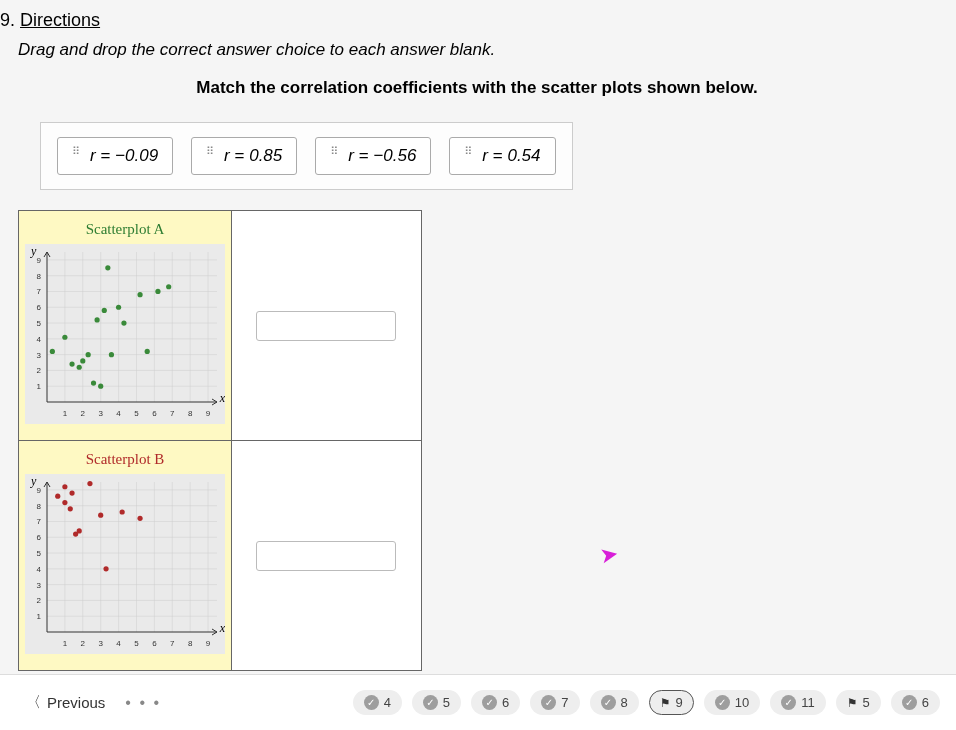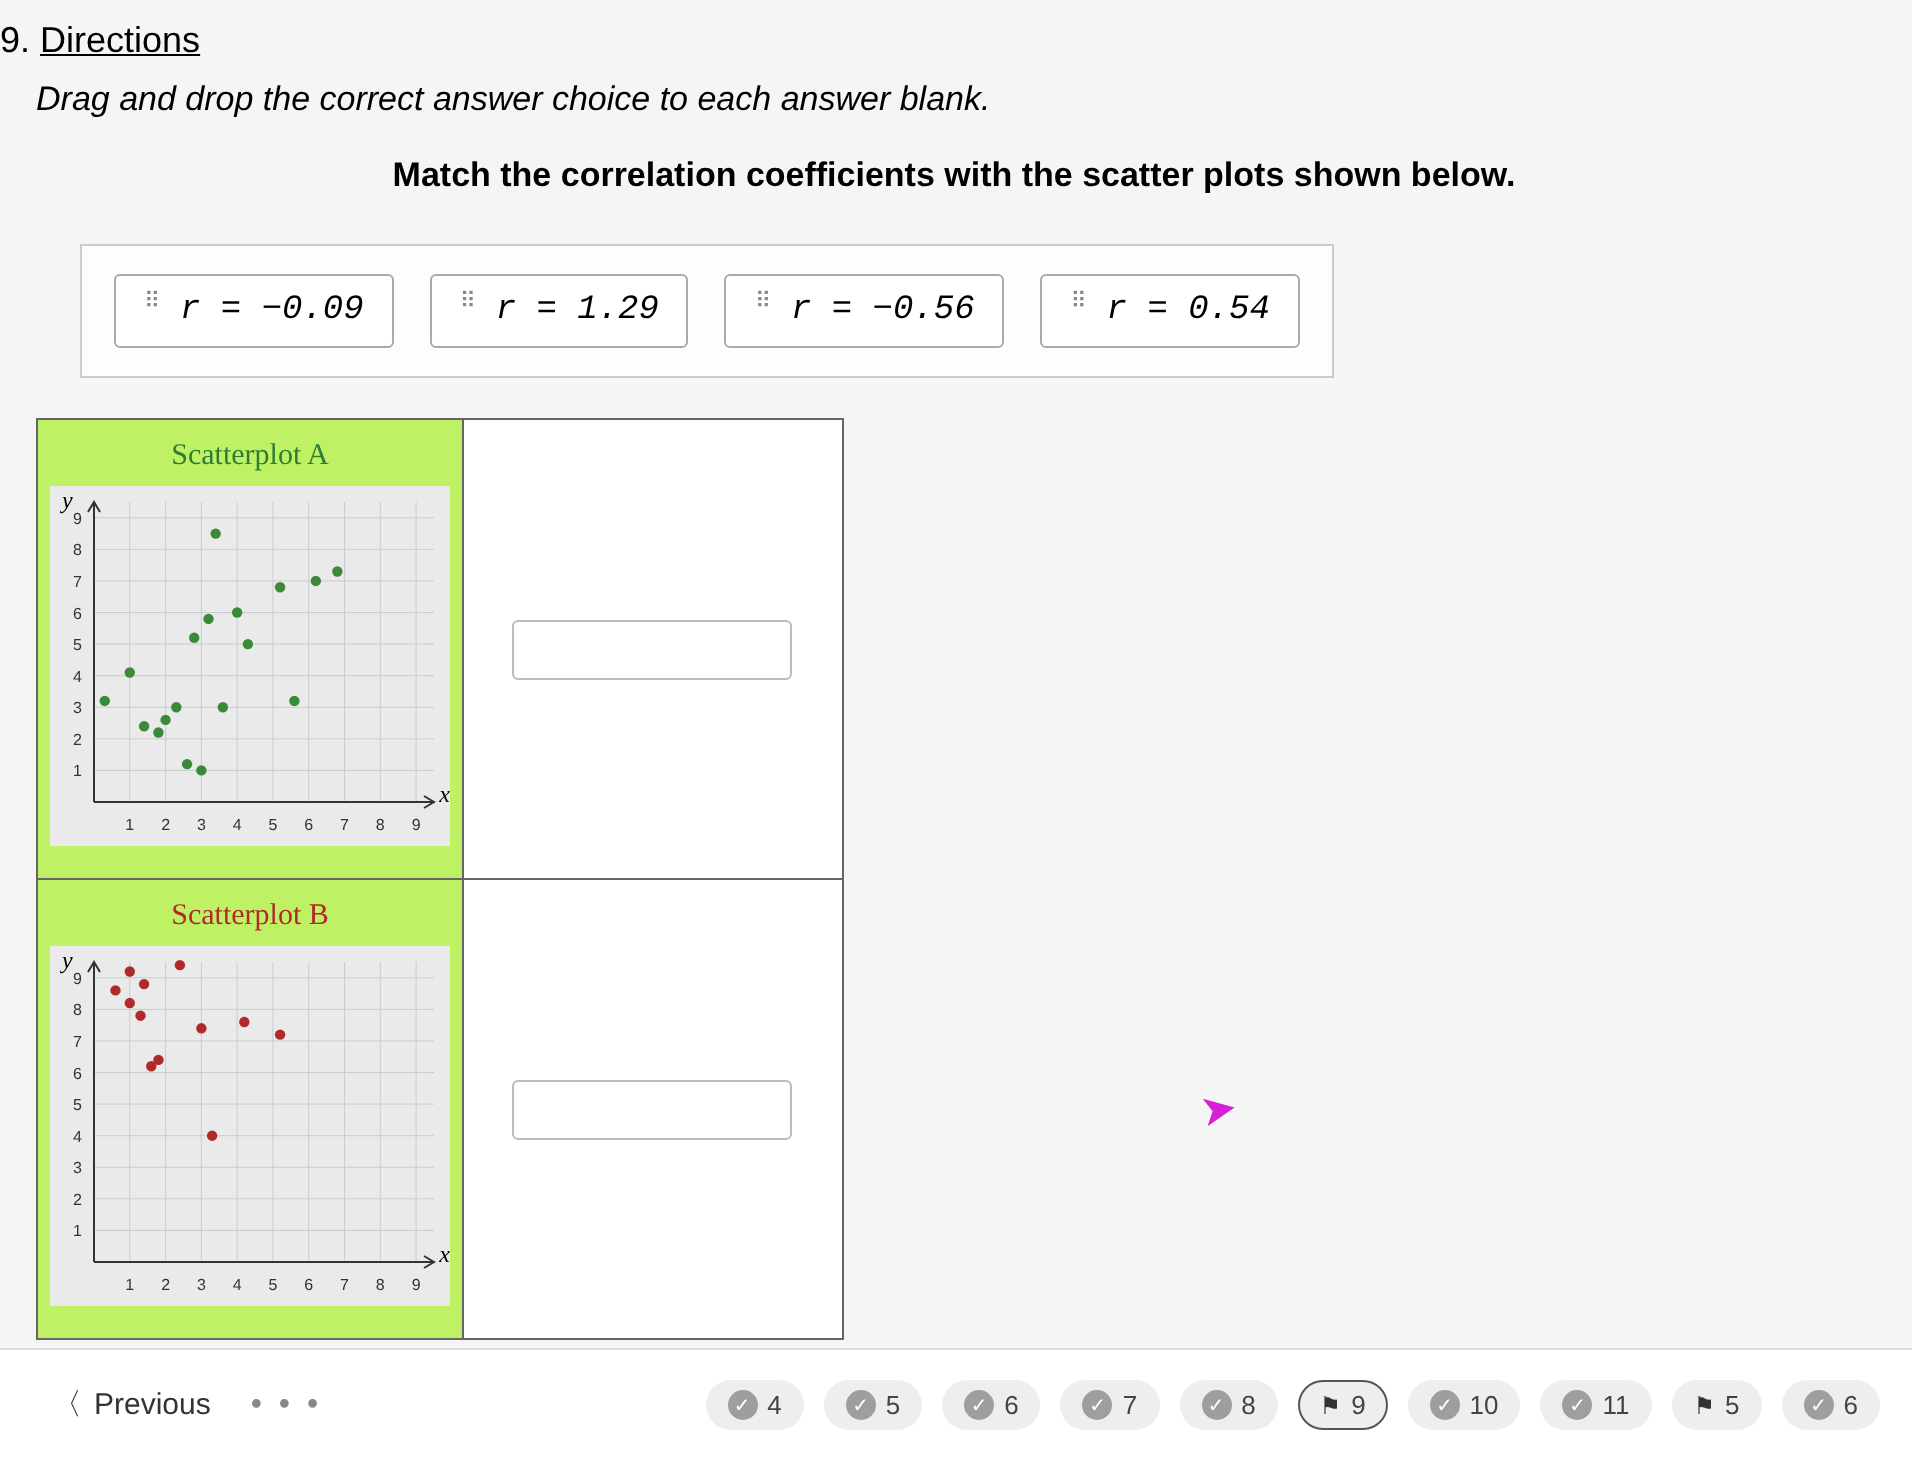--- a/index.html
+++ b/index.html
@@ -53,37 +53,37 @@
     font-size: 17px;
   }
   .drag-handle {
     display: inline-block;
     width: 10px; height: 14px;
     color: #888;
     font-size: 11px;
     line-height: 5px;
     letter-spacing: 1px;
   }
-  .math { font-family: Liberation Mono, monospace; font-style: italic; }
+  .math { font-family: Liberation Sans, sans-serif; font-style: italic; }
   .math .eq { font-style: normal; }
 
   .grid-area {
     display: flex;
     margin-left: 18px;
   }
   .plots-table {
     border: 1px solid #666;
     border-collapse: collapse;
   }
   .plots-table td {
     border: 1px solid #666;
     vertical-align: top;
     padding: 6px;
   }
-  .plot-cell { width: 176px; height: 230px; background:#bef264; }
+  .plot-cell { width: 176px; height: 230px; background:#fef9c3; }
   .drop-cell { width: 190px; height: 230px; background:#fff; position:relative; }
   .plot-title {
     text-align: center;
     font-family: "Times New Roman", serif;
     font-size: 15px;
     margin: 4px 0 6px 0;
   }
   .title-a { color: #2e7d32; }
   .title-b { color: #b02a2a; }
   .plot-box {
@@ -172,21 +172,21 @@
   <div class="choices-row">
     <div class="choice">
       <span class="drag-handle">⠿</span>
       <span class="math">
         <span>r</span> <span class="eq">=</span> <span>−0.09</span>
       </span>
     </div>
     <div class="choice">
       <span class="drag-handle">⠿</span>
       <span class="math">
-        <span>r</span> <span class="eq">=</span> <span>1.29</span>
+        <span>r</span> <span class="eq">=</span> <span>0.85</span>
       </span>
     </div>
     <div class="choice">
       <span class="drag-handle">⠿</span>
       <span class="math">
         <span>r</span> <span class="eq">=</span> <span>−0.56</span>
       </span>
     </div>
     <div class="choice">
       <span class="drag-handle">⠿</span>

